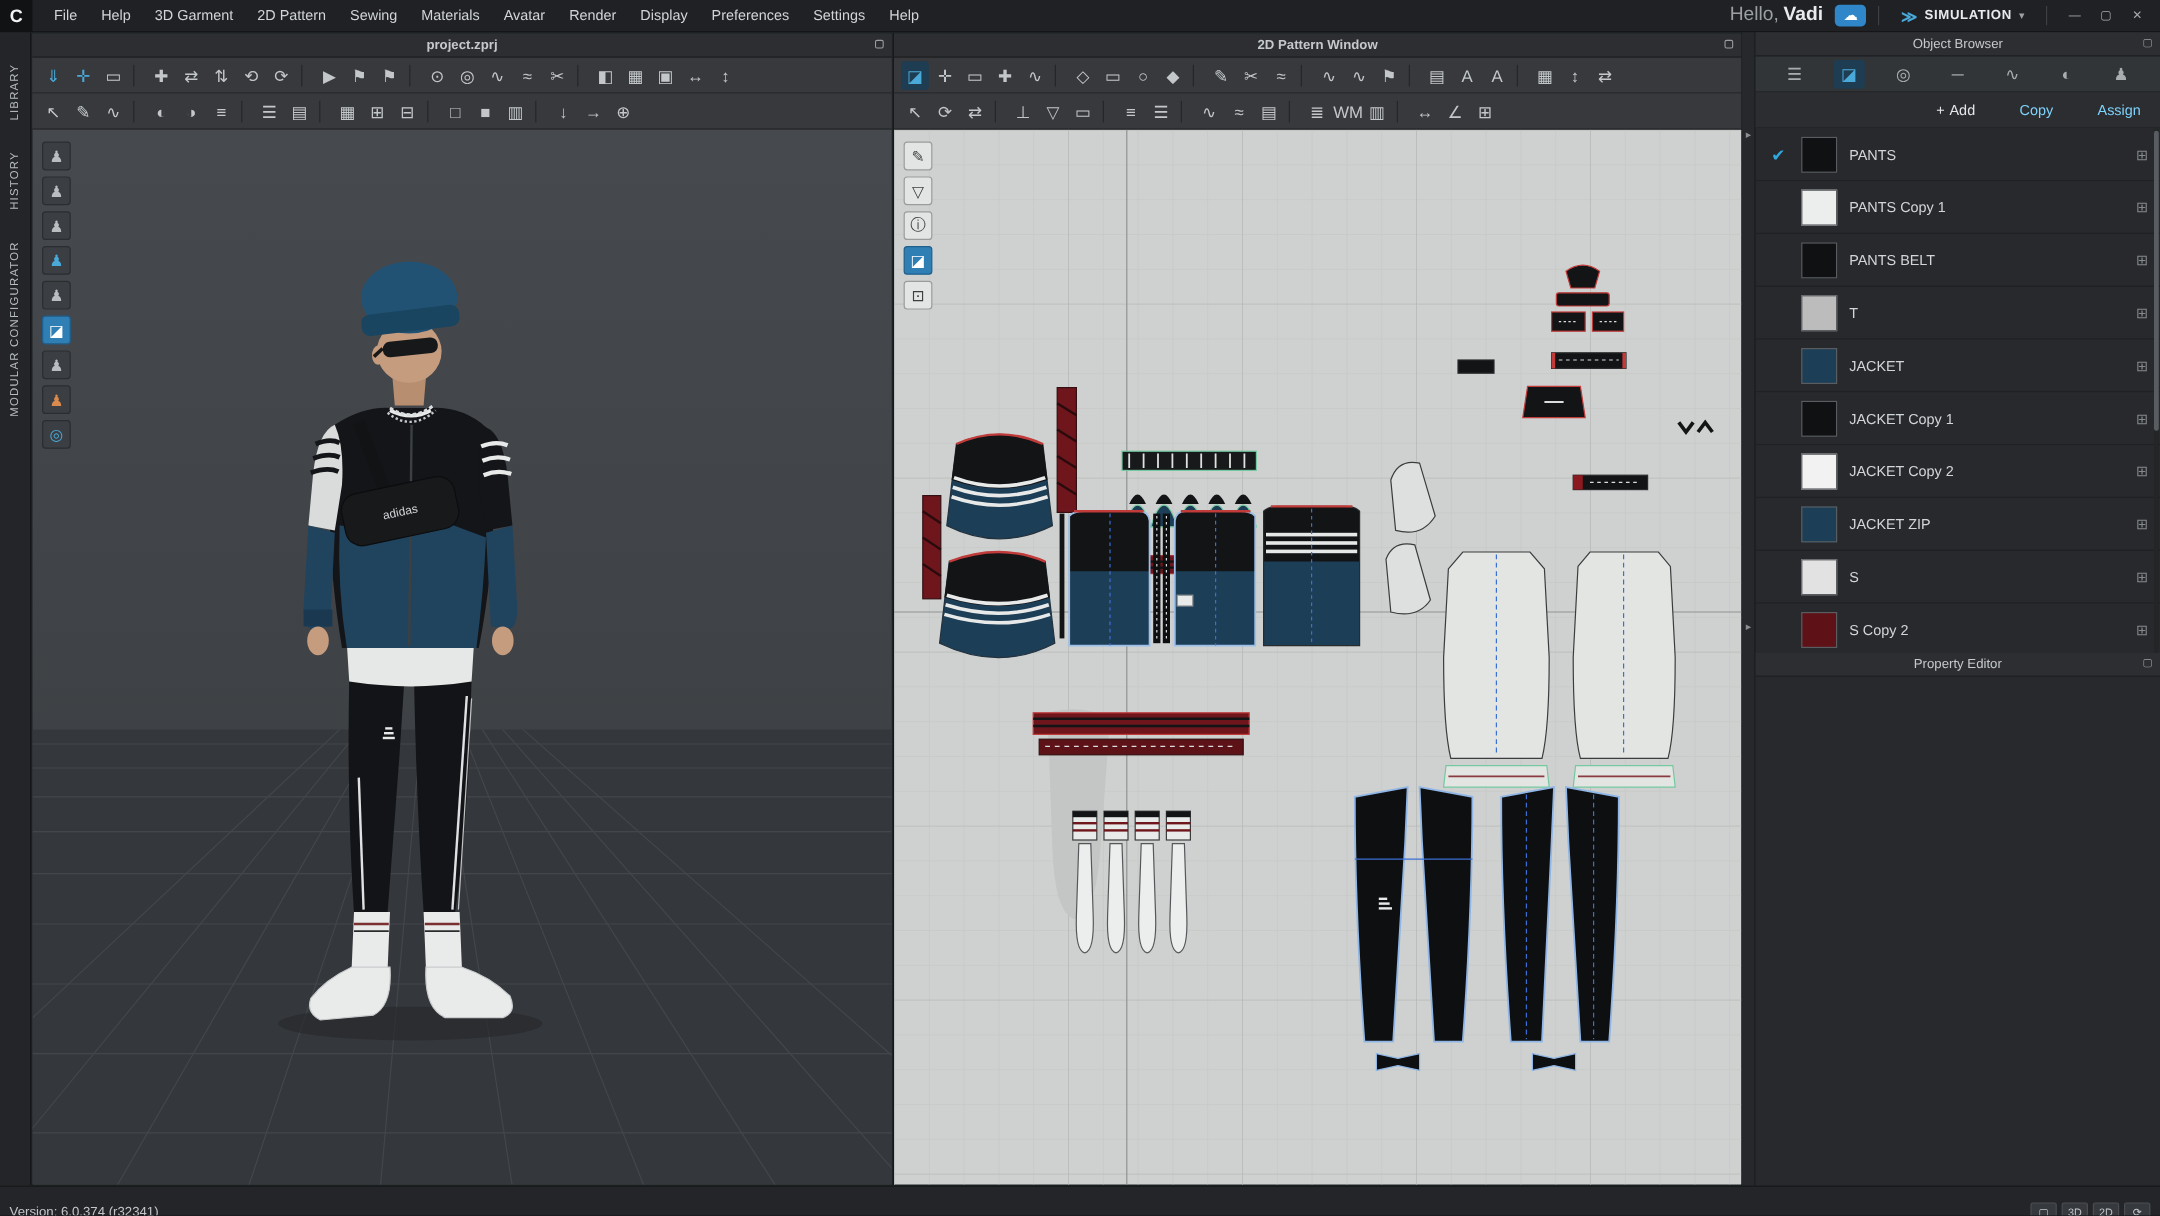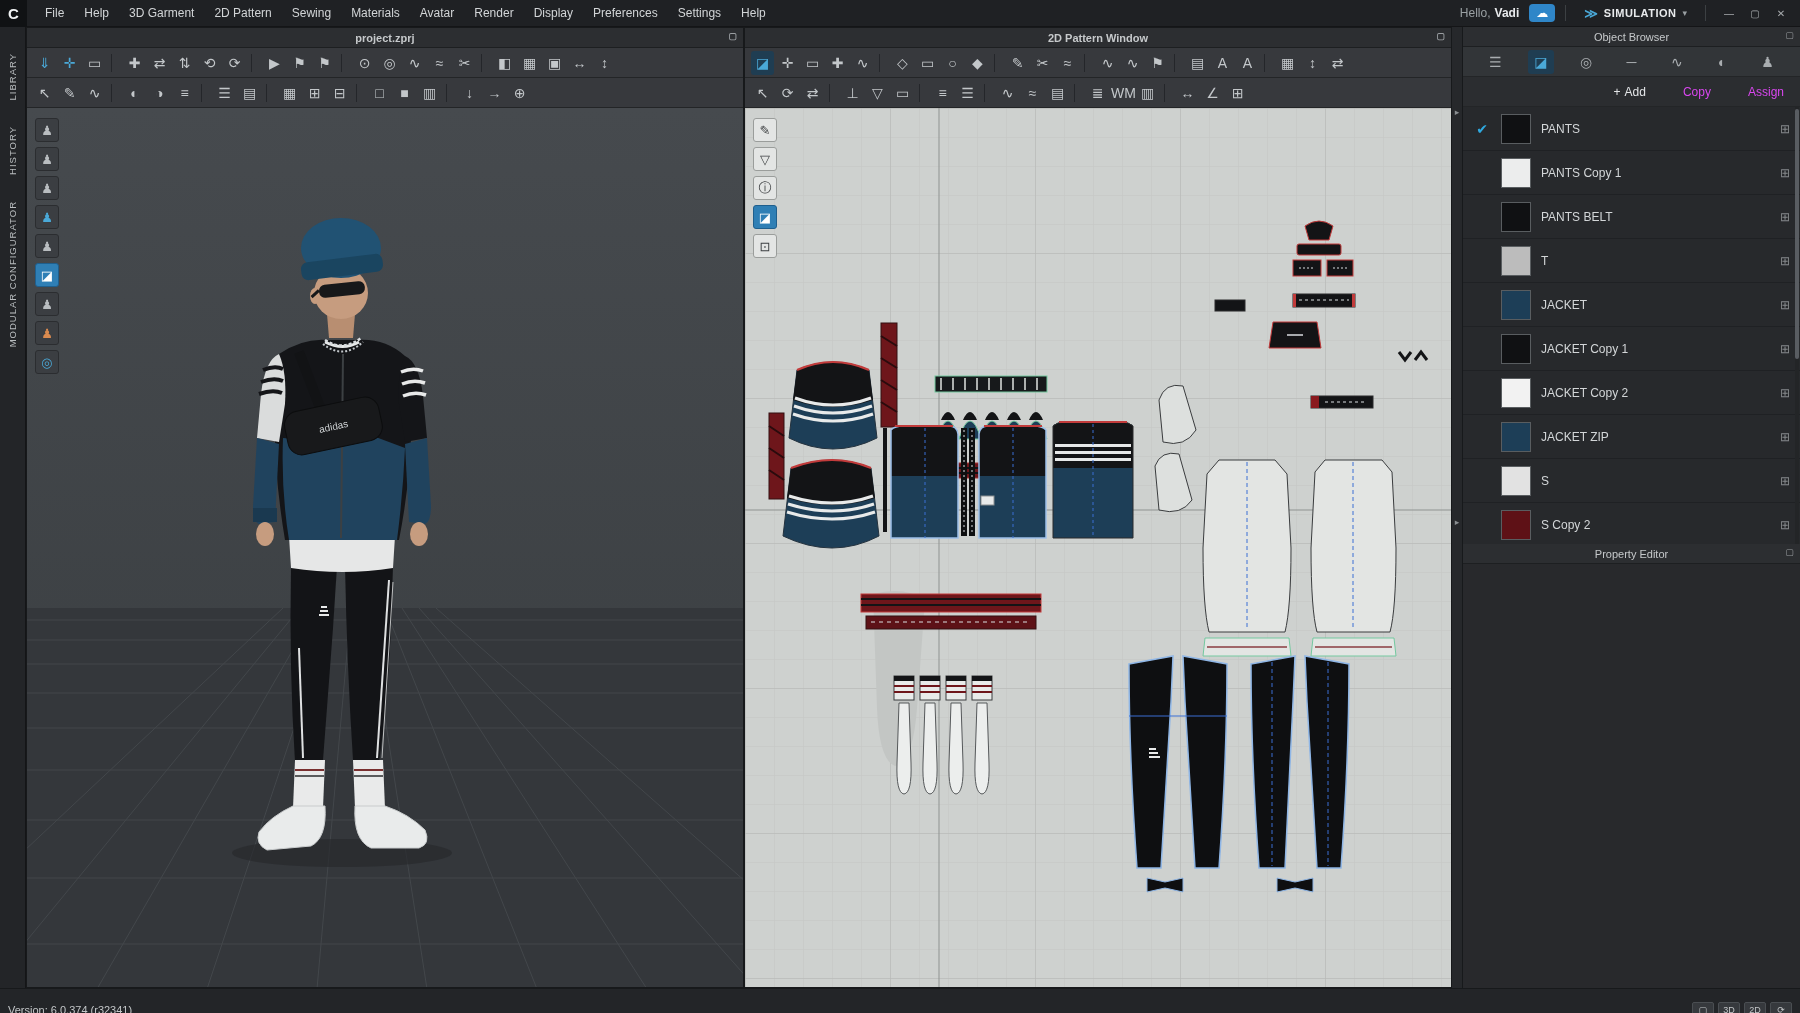--- a/index.html
+++ b/index.html
@@ -5,21 +5,21 @@
   html,body{margin:0;padding:0;background:#101113;}
   *{box-sizing:border-box;font-family:"Liberation Sans",sans-serif;}
   .app{position:relative;width:1800px;height:1013px;background:#2b2d30;overflow:hidden;}
 
   
   .menubar{position:absolute;left:0;top:0;width:1800px;height:27px;background:#1f2124;display:flex;align-items:center;color:#d2d5d7;font-size:12px;border-bottom:1px solid #141517;}
   .logo{width:27px;height:27px;background:#101214;color:#f2f4f5;font-weight:bold;font-size:15px;display:flex;align-items:center;justify-content:center;}
   #menu-items{display:flex;align-items:center;margin-left:8px;}
   .menu-item{padding:0 10px;line-height:27px;cursor:default;}
   .mb-right{margin-left:auto;display:flex;align-items:center;gap:10px;padding-right:6px;}
-  .greeting{color:#9aa0a3;font-size:12px;}
+  .greeting{color:#9aa0a3;font-size:16px;}
   .greeting b{color:#e8eaec;font-weight:bold;margin-left:4px;}
   .cloudbtn{width:26px;height:18px;border-radius:4px;background:#2f86c8;color:#fff;font-size:12px;line-height:18px;text-align:center;}
   .vsep{width:1px;height:16px;background:#3c4043;}
   .simwrap{display:flex;align-items:center;gap:6px;padding:0 8px;}
   .simchev{color:#4aa9d8;font-weight:bold;font-size:13px;}
   .simlabel{color:#e8eaec;font-size:11px;font-weight:bold;letter-spacing:.5px;}
   .simcaret{color:#9aa0a3;font-size:9px;}
   #win-btns{display:flex;}
   .winbtn{width:26px;height:20px;color:#a7abae;font-size:10px;display:flex;align-items:center;justify-content:center;}
 
@@ -50,21 +50,21 @@
   .rightstrip{position:absolute;left:1452px;top:27px;width:10px;height:961px;background:#26282b;display:flex;flex-direction:column;align-items:center;gap:400px;padding-top:80px;}
   .strip-arrow{color:#8a8e91;font-size:9px;}
   .rightpanel{position:absolute;left:1462px;top:27px;width:338px;height:961px;background:#2b2d30;border-left:1px solid #17191b;}
   .rp-header{position:relative;height:20px;background:#2c2e31;color:#c6c9cb;font-size:11px;display:flex;align-items:center;justify-content:center;border-bottom:1px solid #1d1f21;}
   #ob-tabs{height:30px;background:#323538;display:flex;align-items:center;justify-content:space-evenly;border-bottom:1px solid #232527;}
   .obtab{width:26px;height:24px;display:flex;align-items:center;justify-content:center;font-size:14px;color:#a9adb0;border-radius:3px;}
   .obtab.on{background:#1f3d52;color:#4aa9d8;}
   .ob-actions{height:30px;display:flex;align-items:center;justify-content:flex-end;gap:37px;padding-right:16px;background:#2b2d30;border-bottom:1px solid #232527;font-size:12px;}
   .ob-add{color:#e4e6e8;}
   .ob-add .plus{color:#e4e6e8;margin-right:4px;}
-  .ob-dim{color:#d946ef;}
+  .ob-dim{color:#7dd3fc;}
   #ob-list{height:437px;overflow:hidden;position:relative;}
   .ob-row{height:44px;display:flex;align-items:center;gap:10px;padding:0 10px;background:#27292c;border-bottom:1px solid #1f2124;}
   .ob-check{width:18px;color:#2fa9e0;font-size:14px;text-align:center;}
   .ob-swatch{width:30px;height:30px;border:1px solid #595d60;flex:none;}
   .ob-label{flex:1;color:#d3d6d8;font-size:12px;}
   .ob-gear{color:#86898c;font-size:12px;}
   .ob-scroll{position:absolute;right:1px;top:0;width:4px;height:437px;background:#232527;}
   .ob-thumb{position:absolute;left:0;top:2px;width:4px;height:250px;background:#595d62;border-radius:2px;}
   .pe-body{height:424px;background:#28292c;}
 

